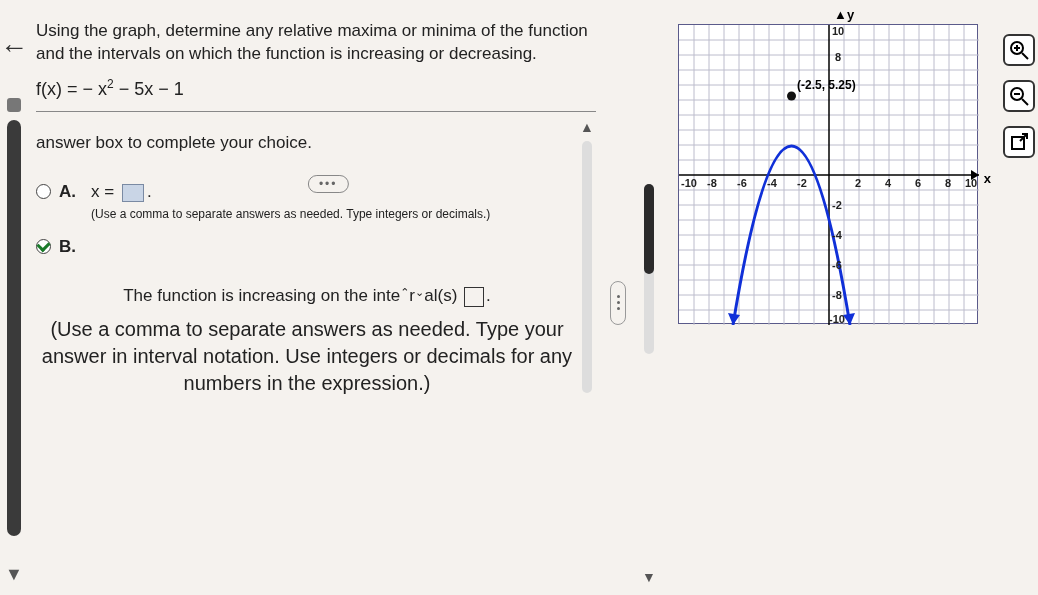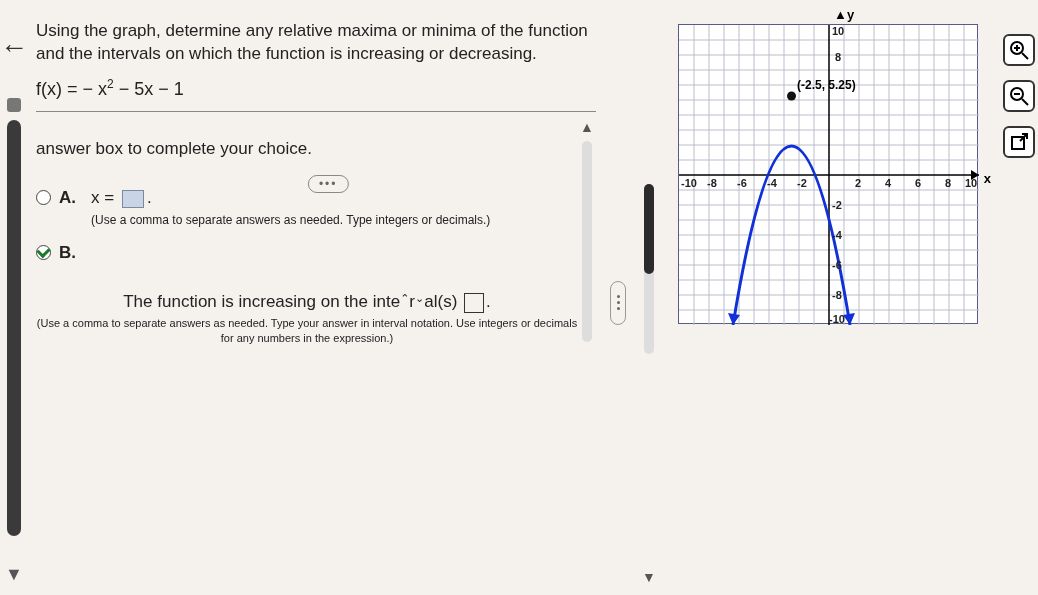--- a/index.html
+++ b/index.html
@@ -22,21 +22,21 @@
   .ellipsis { position: absolute; left: 50%; transform: translateX(-20%); top: 155px; background: #f5f2ee; border: 1px solid #888; border-radius: 10px; padding: 0 10px; font-size: 12px; letter-spacing: 2px; color: #666; }
 
   .choice-block { margin-top: 26px; }
   .choice { display: flex; align-items: flex-start; margin: 14px 0 6px 0; gap: 8px; }
   .radio { width: 15px; height: 15px; border: 1.5px solid #444; border-radius: 50%; margin-top: 3px; flex-shrink: 0; background: #fff; }
   .radio.selected::after { content: ""; display: block; width: 8px; height: 6px; border-left: 3px solid #1a7a2a; border-bottom: 3px solid #1a7a2a; transform: rotate(-45deg) translate(1px,-1px); margin: 2px 0 0 1px; }
   .opt-label { font-weight: bold; width: 24px; }
   .opt-body { flex: 1; }
   .inline-box { display: inline-block; width: 22px; height: 18px; background: #c9d5e6; border: 1px solid #7a8aa3; vertical-align: middle; margin: 0 3px; }
   .hint { font-size: 12px; margin-top: 2px; }
-  .sub-hint { font-size: 11px; margin-top: 2px; }
+  .sub-hint { font-size: 20px; margin-top: 8px; }
 
   .interval-block { margin-top: 26px; text-align: center; }
   .interval-box { display: inline-block; width: 20px; height: 20px; border: 1.5px solid #333; vertical-align: middle; margin: 0 2px; }
   .small-d { font-size: 11px; vertical-align: top; }
 
   .scroll-col { width: 18px; display: flex; flex-direction: column; align-items: center; }
   .scroll-up-caret, .scroll-down-caret { font-size: 14px; color: #555; }
   .mini-track { width: 10px; flex: 1; background: #ddd; border-radius: 5px; margin: 4px 0; position: relative; }
   .mini-thumb { width: 10px; height: 90px; background: #2b2b2b; border-radius: 5px; position: absolute; top: 0; }
 
@@ -67,21 +67,21 @@
   <div class="question">
     <p>Using the graph, determine any relative maxima or minima of the function and the intervals on which the function is increasing or decreasing.</p>
     <p class="formula">
       <span>f(x) = − x</span><sup>2</sup><span> − 5x − 1</span>
     </p>
     <hr class="divider">
     <div class="ellipsis">•••</div>
 
     <div class="row2">
       <div style="flex:1">
-        <p style="margin-top:20px">answer box to complete your choice.</p>
+        <p style="margin-top:14px">answer box to complete your choice.</p>
 
         <div class="choice-block">
           <div class="choice">
             <div class="radio"></div>
             <div class="opt-label">A.</div>
             <div class="opt-body">
               <div>
                 <span>x = </span><span class="inline-box"></span><span>.</span>
               </div>
               <div class="hint">(Use a comma to separate answers as needed. Type integers or decimals.)</div>

